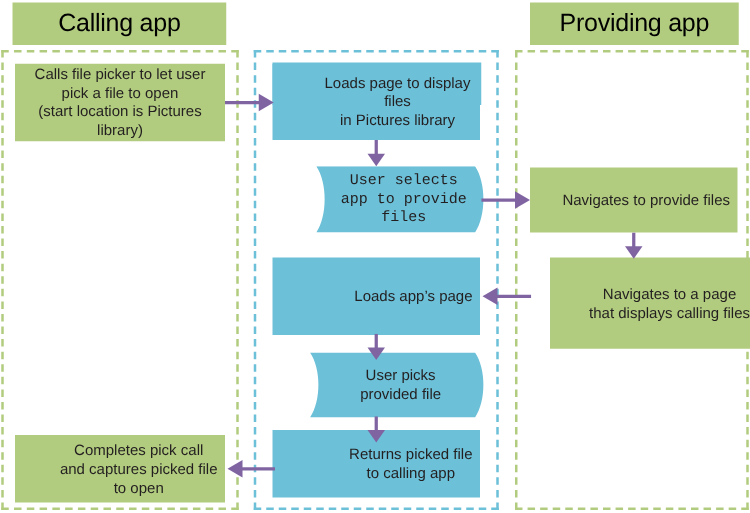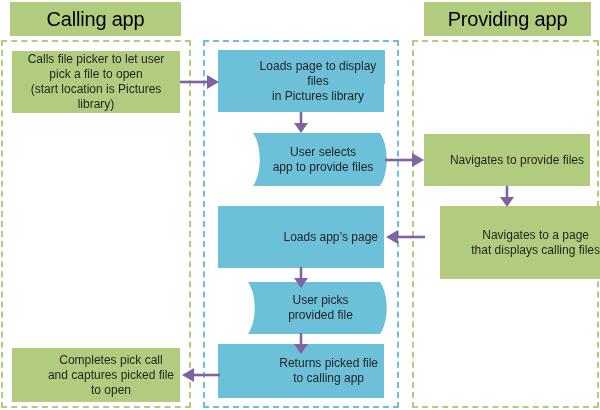--- a/index.html
+++ b/index.html
@@ -78,21 +78,21 @@
   .node-wave .wave-label {
     position: relative;
     z-index: 2;
     width: 100%;
     text-align: center;
   }
 
   
   #node-calls-file-picker  { left: 12px;  top: 51px;  width: 168px; height: 62px; }
   #node-loads-page         { left: 218px; top: 51px;  width: 166px; height: 61px; }
-  #node-user-selects       { left: 253px; top: 133px; width: 140px; height: 53px; }
+  #node-user-selects       { left: 253px; top: 133px; width: 140px; height: 53px; font-family: Liberation Mono, monospace; }
   #node-activated          { left: 424px; top: 134px; width: 166px; height: 52px; }
   #node-loads-app-page     { left: 218px; top: 206px; width: 166px; height: 62px; }
   #node-navigates          { left: 440px; top: 206px; width: 166px; height: 73px; }
   #node-user-picks         { left: 248px; top: 282px; width: 145px; height: 52px; }
   #node-returns-picked     { left: 218px; top: 344px; width: 166px; height: 54px; }
   #node-completes-async    { left: 12px;  top: 348px; width: 168px; height: 54px; }
 
   
   .arrow {
     position: absolute;

